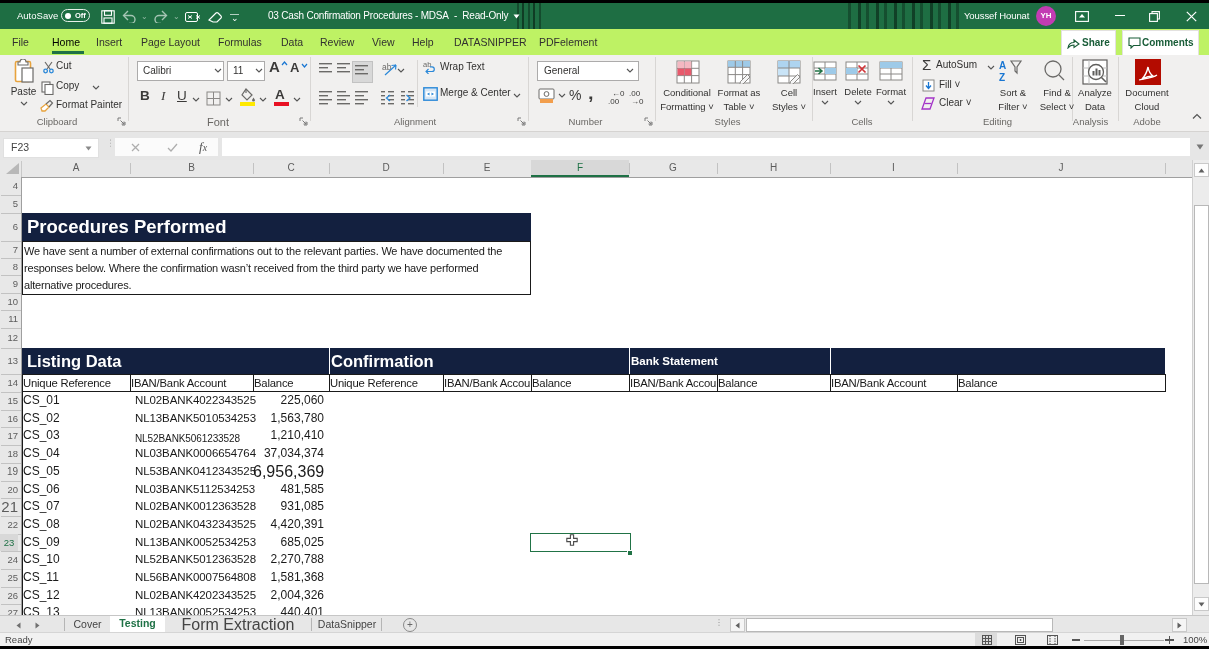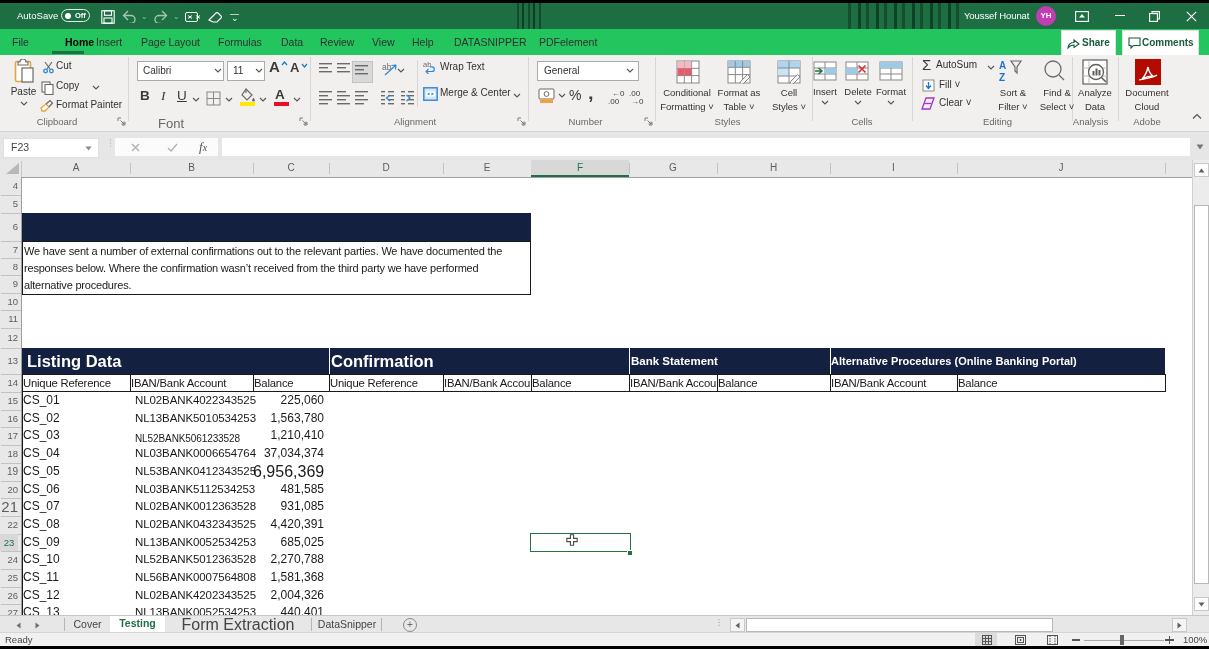--- a/index.html
+++ b/index.html
@@ -50,41 +50,44 @@
         <path d="M10 3.5 L14 6.5 M14 3.5 L10 6.5" stroke="#fff" stroke-width="1" transform="translate(1,0)"></path>
       </svg>
 
     <svg class="abs" style="left:208px;top:8px" width="15" height="12" viewBox="0 0 15 12">
         <path d="M1 9 L8 2 a1.4 1.4 0 0 1 2 0 l3 3 a1.4 1.4 0 0 1 0 2 L9 11 H5 Z" fill="none" stroke="#fff" stroke-width="1.1"></path>
       </svg>
 
     <div class="abs" style="left:230px;top:6px;color:#fff;font-size:9px;">―</div>
     <div class="abs" style="left:231px;top:10px;color:#fff;font-size:9px;">⌄</div>
 
+    <div class="abs" style="left:268px;top:0;height:26px;line-height:26px;color:#fff;font-size:10px;letter-spacing:-0.2px;white-space:nowrap;">03 Cash Confirmation Procedures - MDSA&nbsp; -&nbsp; Read-Only&nbsp; <svg width="7" height="5" viewBox="0 0 7 5" style="display:inline-block">
+          <path d="M0.5 0.5 H6.5 L3.5 4.5 Z" fill="#fff"></path>
+        </svg></div>
 
 
     <div class="abs" style="left:964px;top:0;height:26px;line-height:26px;color:#fff;font-size:9.5px;letter-spacing:-0.1px;">Youssef Hounat</div>
     <div class="abs" style="left:1036px;top:3px;width:20px;height:20px;border-radius:50%;background:#c23cb3;color:#fff;font-size:8px;font-weight:bold;text-align:center;line-height:20px;">YH</div>
     <svg class="abs" style="left:1075px;top:8px" width="14" height="11" viewBox="0 0 14 11">
         <rect x="0.6" y="0.6" width="12.8" height="9.8" fill="none" stroke="#fff" stroke-width="1.1"></rect>
         <path d="M7 3 L10 6.5 H4 Z" fill="#fff"></path>
       </svg>
     <div class="abs" style="left:1115px;top:12px;width:10px;height:1.4px;background:#fff;"></div>
     <svg class="abs" style="left:1149px;top:8px" width="11" height="11" viewBox="0 0 11 11">
         <rect x="0.6" y="2.6" width="7.8" height="7.8" fill="none" stroke="#fff" stroke-width="1.1"></rect>
         <path d="M3 2.6 V0.6 H10.4 V8 H9" fill="none" stroke="#fff" stroke-width="1.1"></path>
       </svg>
     <svg class="abs" style="left:1186px;top:8px" width="11" height="11" viewBox="0 0 11 11">
         <path d="M0.8 0.8 L10.2 10.2 M10.2 0.8 L0.8 10.2" stroke="#fff" stroke-width="1.2"></path>
       </svg>
   </div>
 
-  <div class="abs" style="left:0;top:29px;width:1209px;height:26px;background:#22c55e;">
+  <div class="abs" style="left:0;top:29px;width:1209px;height:26px;background:#bef264;">
     <div class="rtab" style="left:12px;">File</div>
-    <div class="rtab" style="left:65px;font-weight:bold;color:#000;">Home</div>
+    <div class="rtab" style="left:52px;font-weight:normal;color:#000;">Home</div>
     <div class="abs" style="left:52px;top:22px;width:32px;height:3px;background:#1e7145;"></div>
     <div class="rtab" style="left:96px;">Insert</div>
     <div class="rtab" style="left:141px;">Page Layout</div>
     <div class="rtab" style="left:218px;">Formulas</div>
     <div class="rtab" style="left:281px;">Data</div>
     <div class="rtab" style="left:320px;">Review</div>
     <div class="rtab" style="left:372px;">View</div>
     <div class="rtab" style="left:412px;">Help</div>
     <div class="rtab" style="left:454px;">DATASNIPPER</div>
     <div class="rtab" style="left:539px;">PDFelement</div>
@@ -106,21 +109,21 @@
   <div class="abs" id="ribbon" style="left:0;top:55px;width:1209px;height:76px;background:#f1f0ef;border-bottom:1px solid #d5d3d1;">
     <div class="abs" style="left:128px;top:2px;width:1px;height:64px;background:#d8d6d4;"></div>
     <div class="abs" style="left:310px;top:2px;width:1px;height:64px;background:#d8d6d4;"></div>
     <div class="abs" style="left:528px;top:2px;width:1px;height:64px;background:#d8d6d4;"></div>
     <div class="abs" style="left:655px;top:2px;width:1px;height:64px;background:#d8d6d4;"></div>
     <div class="abs" style="left:812px;top:2px;width:1px;height:64px;background:#d8d6d4;"></div>
     <div class="abs" style="left:912px;top:2px;width:1px;height:64px;background:#d8d6d4;"></div>
     <div class="abs" style="left:1072px;top:2px;width:1px;height:64px;background:#d8d6d4;"></div>
     <div class="abs" style="left:1118px;top:2px;width:1px;height:64px;background:#d8d6d4;"></div>
     <div class="abs" style="left:22px;top:61px;width:70px;font-size:9.5px;color:#696764;text-align:center;">Clipboard</div>
-    <div class="abs" style="left:158px;top:61px;width:120px;font-size:13px;color:#696764;text-align:left;">Font</div>
+    <div class="abs" style="left:158px;top:61px;width:120px;font-size:11px;color:#696764;text-align:center;">Font</div>
     <div class="abs" style="left:340px;top:61px;width:150px;font-size:9.5px;color:#696764;text-align:center;">Alignment</div>
     <div class="abs" style="left:533px;top:61px;width:105px;font-size:9.5px;color:#696764;text-align:center;">Number</div>
     <div class="abs" style="left:670px;top:61px;width:115px;font-size:9.5px;color:#696764;text-align:center;">Styles</div>
     <div class="abs" style="left:822px;top:61px;width:80px;font-size:9.5px;color:#696764;text-align:center;">Cells</div>
     <div class="abs" style="left:930px;top:61px;width:135px;font-size:9.5px;color:#696764;text-align:center;">Editing</div>
     <div class="abs" style="left:1058px;top:61px;width:65px;font-size:9.5px;color:#696764;text-align:center;">Analysis</div>
     <div class="abs" style="left:1112px;top:61px;width:70px;font-size:9.5px;color:#696764;text-align:center;">Adobe</div>
     <svg class="abs" style="left:117px;top:62px" width="9" height="9" viewBox="0 0 9 9">
         <path d="M1 1 H4 M1 1 V4 M8 8 H5 M8 8 V5 M3.5 3.5 L7 7 M7 7 V4.5 M7 7 H4.5" stroke="#7a7a7a" stroke-width="1" fill="none"></path>
       </svg>
@@ -504,30 +507,30 @@
     <div class="abs" style="left:1px;top:391.3px;width:20px;height:1px;background:#c2c2c2;"></div>
     <div class="abs" style="left:0;top:391.3px;width:18px;height:17.7px;color:#5c5c5c;font-size:9.5px;text-align:right;line-height:17.7px;">24</div>
     <div class="abs" style="left:1px;top:409.0px;width:20px;height:1px;background:#c2c2c2;"></div>
     <div class="abs" style="left:0;top:409.0px;width:18px;height:17.7px;color:#5c5c5c;font-size:9.5px;text-align:right;line-height:17.7px;">25</div>
     <div class="abs" style="left:1px;top:426.7px;width:20px;height:1px;background:#c2c2c2;"></div>
     <div class="abs" style="left:0;top:426.7px;width:18px;height:17.7px;color:#5c5c5c;font-size:9.5px;text-align:right;line-height:17.7px;">26</div>
     <div class="abs" style="left:1px;top:444.4px;width:20px;height:1px;background:#c2c2c2;"></div>
     <div class="abs" style="left:0;top:444.4px;width:18px;height:17.7px;color:#5c5c5c;font-size:9.5px;text-align:right;line-height:17.7px;">27</div>
 
     <div class="abs" style="left:22px;top:53px;width:509px;height:28px;background:#13203f;"></div>
+    <div class="abs" style="left:27px;top:53px;width:500px;height:28px;line-height:27px;color:#fff;font-weight:bold;font-size:18.5px;white-space:nowrap;">Procedures Performed</div>
     <div class="abs" style="left:22px;top:81px;width:509px;height:54px;background:#fff;border:1.5px solid #1a1a1a;box-sizing:border-box;"></div>
     <div class="abs" style="left:24px;top:83px;width:502px;font-size:11px;line-height:17px;color:#1a1a1a;letter-spacing:-0.2px;white-space:nowrap;">We have sent a number of external confirmations out to the relevant parties. We have documented the<br>responses below. Where the confirmation wasn’t received from the third party we have performed<br>alternative procedures.</div>
     <div class="abs" style="left:22px;top:188px;width:1143px;height:26px;background:#13203f;"></div>
     <div class="abs" style="left:329px;top:188px;width:1px;height:26px;background:#fff;"></div>
     <div class="abs" style="left:629px;top:188px;width:1px;height:26px;background:#fff;"></div>
     <div class="abs" style="left:830px;top:188px;width:1px;height:26px;background:#fff;"></div>
     <div class="abs" style="left:27px;top:188px;height:26px;line-height:26px;color:#fff;font-weight:bold;font-size:16.5px;white-space:nowrap;">Listing Data</div>
     <div class="abs" style="left:331px;top:188px;height:26px;line-height:26px;color:#fff;font-weight:bold;font-size:16.5px;white-space:nowrap;">Confirmation</div>
     <div class="abs" style="left:631px;top:188px;height:26px;line-height:27px;color:#fff;font-weight:bold;font-size:11.5px;white-space:nowrap;">Bank Statement</div>
-    <div class="abs" style="left:831px;top:188px;height:26px;line-height:27px;color:#fff;font-weight:bold;font-size:11px;white-space:nowrap;">Alternative Procedures (Online Banking Portal)</div>
     <div class="abs" style="left:22px;top:214px;width:109px;height:18px;background:#fff;border:1px solid #1a1a1a;box-sizing:border-box;"></div>
     <div class="abs" style="left:23px;top:214px;width:106px;height:18px;line-height:18px;font-size:11.3px;color:#1a1a1a;white-space:nowrap;overflow:hidden;letter-spacing:-0.2px;">Unique Reference</div>
     <div class="abs" style="left:130px;top:214px;width:124px;height:18px;background:#fff;border:1px solid #1a1a1a;box-sizing:border-box;"></div>
     <div class="abs" style="left:131px;top:214px;width:121px;height:18px;line-height:18px;font-size:11.3px;color:#1a1a1a;white-space:nowrap;overflow:hidden;letter-spacing:-0.2px;">IBAN/Bank Account</div>
     <div class="abs" style="left:253px;top:214px;width:77px;height:18px;background:#fff;border:1px solid #1a1a1a;box-sizing:border-box;"></div>
     <div class="abs" style="left:254px;top:214px;width:74px;height:18px;line-height:18px;font-size:11.3px;color:#1a1a1a;white-space:nowrap;overflow:hidden;letter-spacing:-0.2px;">Balance</div>
     <div class="abs" style="left:329px;top:214px;width:115px;height:18px;background:#fff;border:1px solid #1a1a1a;box-sizing:border-box;"></div>
     <div class="abs" style="left:330px;top:214px;width:112px;height:18px;line-height:18px;font-size:11.3px;color:#1a1a1a;white-space:nowrap;overflow:hidden;letter-spacing:-0.2px;">Unique Reference</div>
     <div class="abs" style="left:443px;top:214px;width:89px;height:18px;background:#fff;border:1px solid #1a1a1a;box-sizing:border-box;"></div>
     <div class="abs" style="left:444px;top:214px;width:86px;height:18px;line-height:18px;font-size:11.3px;color:#1a1a1a;white-space:nowrap;overflow:hidden;letter-spacing:-0.2px;">IBAN/Bank Accou</div>

